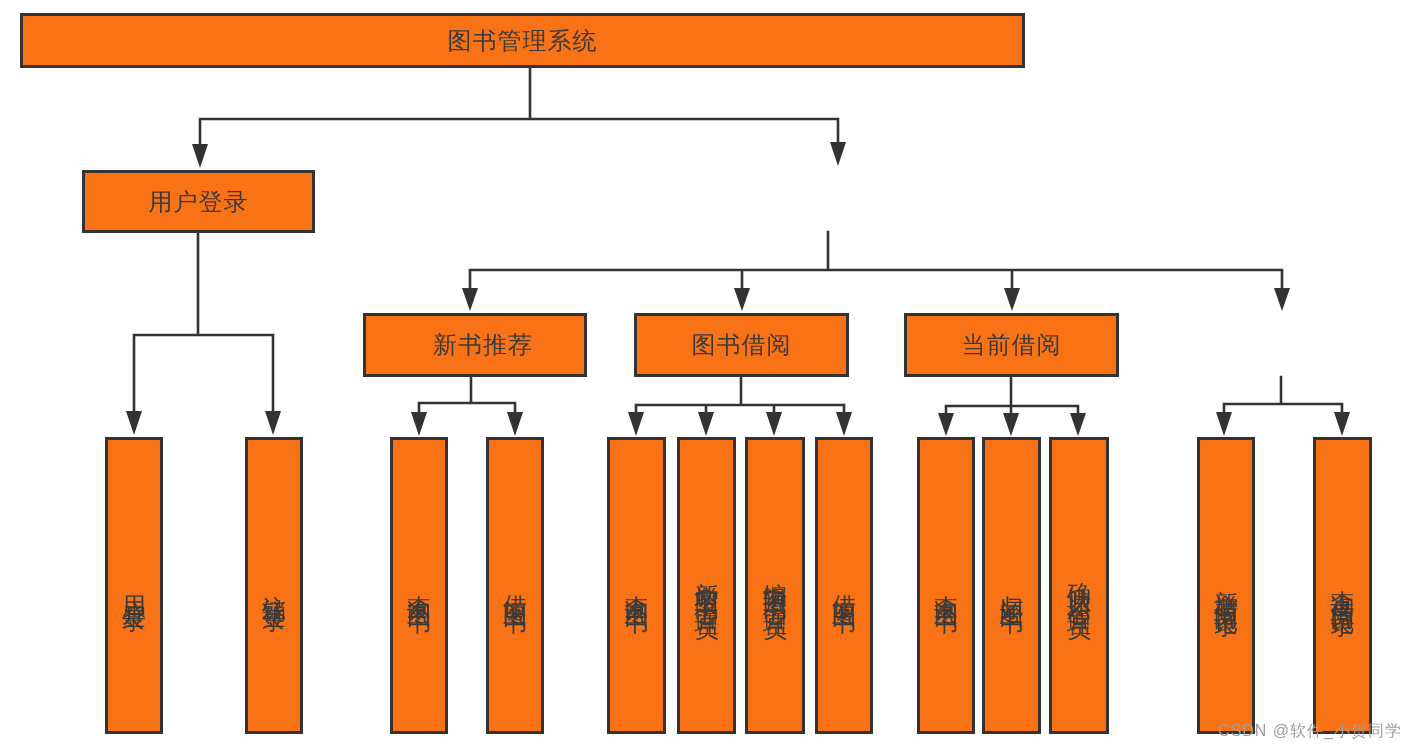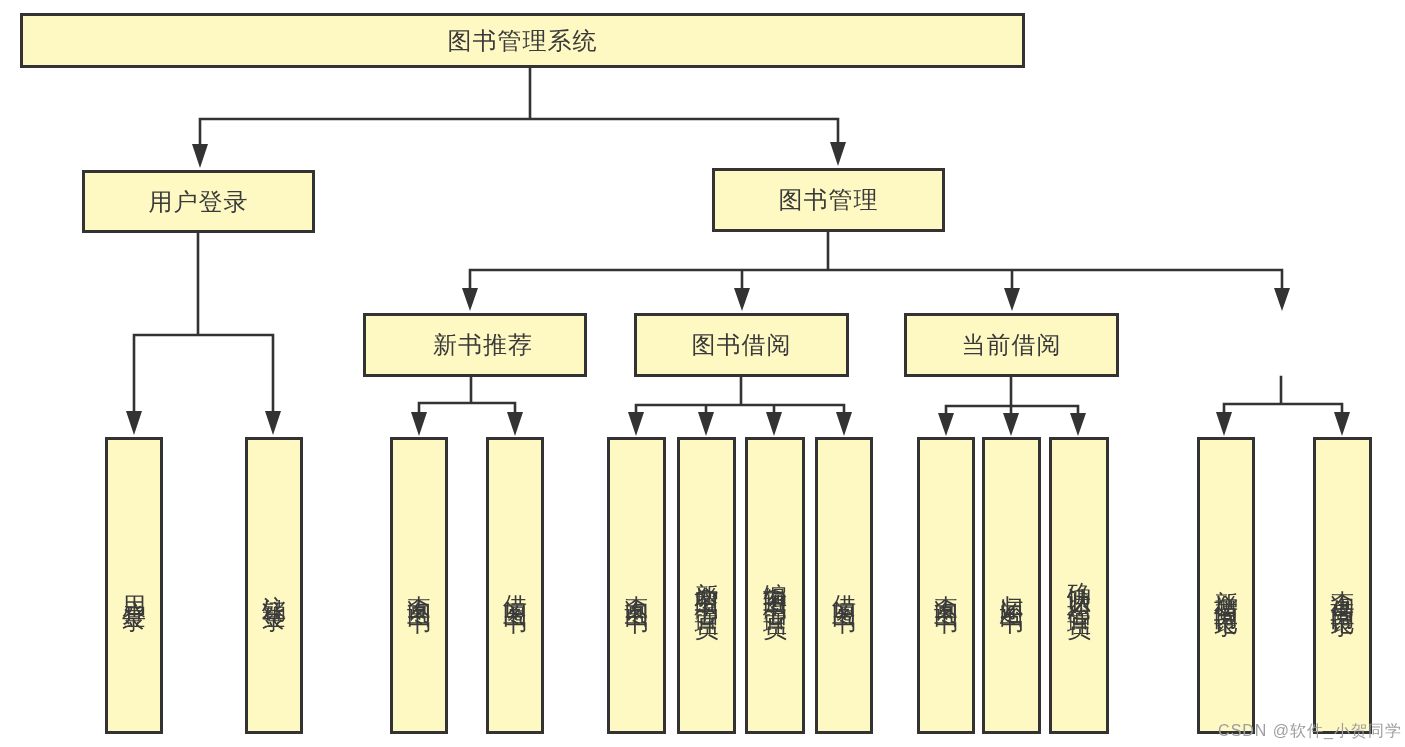--- a/index.html
+++ b/index.html
@@ -9,21 +9,21 @@
     background:var(--background,#ffffff);
     font-family:"Liberation Sans",sans-serif;
     overflow:hidden;
   }
   .connectors{position:absolute;left:0;top:0;width:1405px;height:747px;}
   .connectors path{stroke:var(--line,#333333);stroke-width:2.6;fill:none;stroke-linecap:square;}
   .connectors polygon{fill:var(--line,#333333);stroke:none;}
   .node{
     position:absolute;
     box-sizing:border-box;
-    background:#fef9c3;
+    background:#f97316;
     border:3px solid var(--line,#333333);
     display:flex;align-items:center;justify-content:center;
     color:var(--text,#3a3a3a);
   }
   .node.h{font-size:24px;letter-spacing:1px;}
   .node.leaf{font-size:24px;}
   .node.leaf .vtext{
     writing-mode:vertical-rl;
     line-height:1;
     letter-spacing:5px;
@@ -79,23 +79,20 @@
     <polygon points="1334,412 1350,412 1342,436"></polygon>
   </svg>
 
   <div class="node h" style="left:20px;top:13px;width:1005px;height:55px;">
     <span>图书管理系统</span>
   </div>
 
   <div class="node h" style="left:82px;top:170px;width:233px;height:63px;">
     <span>用户登录</span>
   </div>
-  <div class="node h" style="left:712px;top:168px;width:233px;height:64px;">
-    <span>图书管理</span>
-  </div>
 
   <div class="node h" style="left:363px;top:313px;width:224px;height:64px;padding-left:16px;">
     <span>新书推荐</span>
   </div>
   <div class="node h" style="left:904px;top:313px;width:215px;height:64px;">
     <span>当前借阅</span>
   </div>
   <div class="node h" style="left:634px;top:313px;width:215px;height:64px;">
     <span>图书借阅</span>
   </div>

